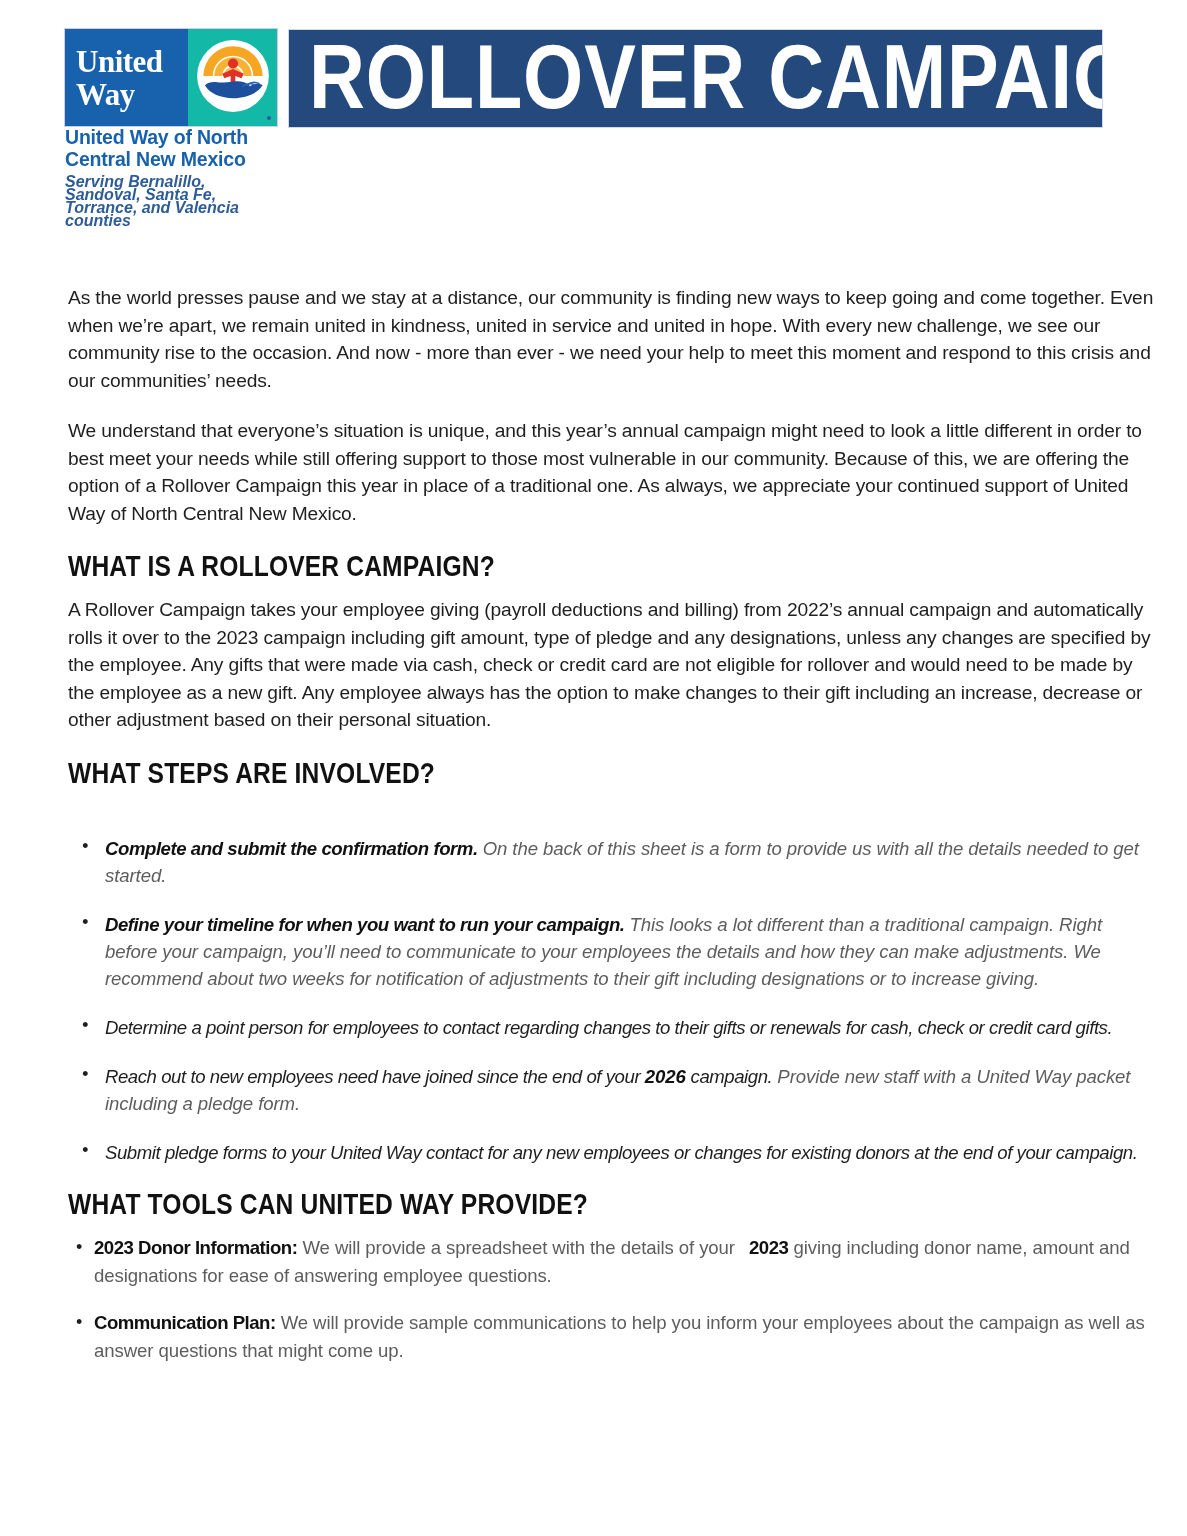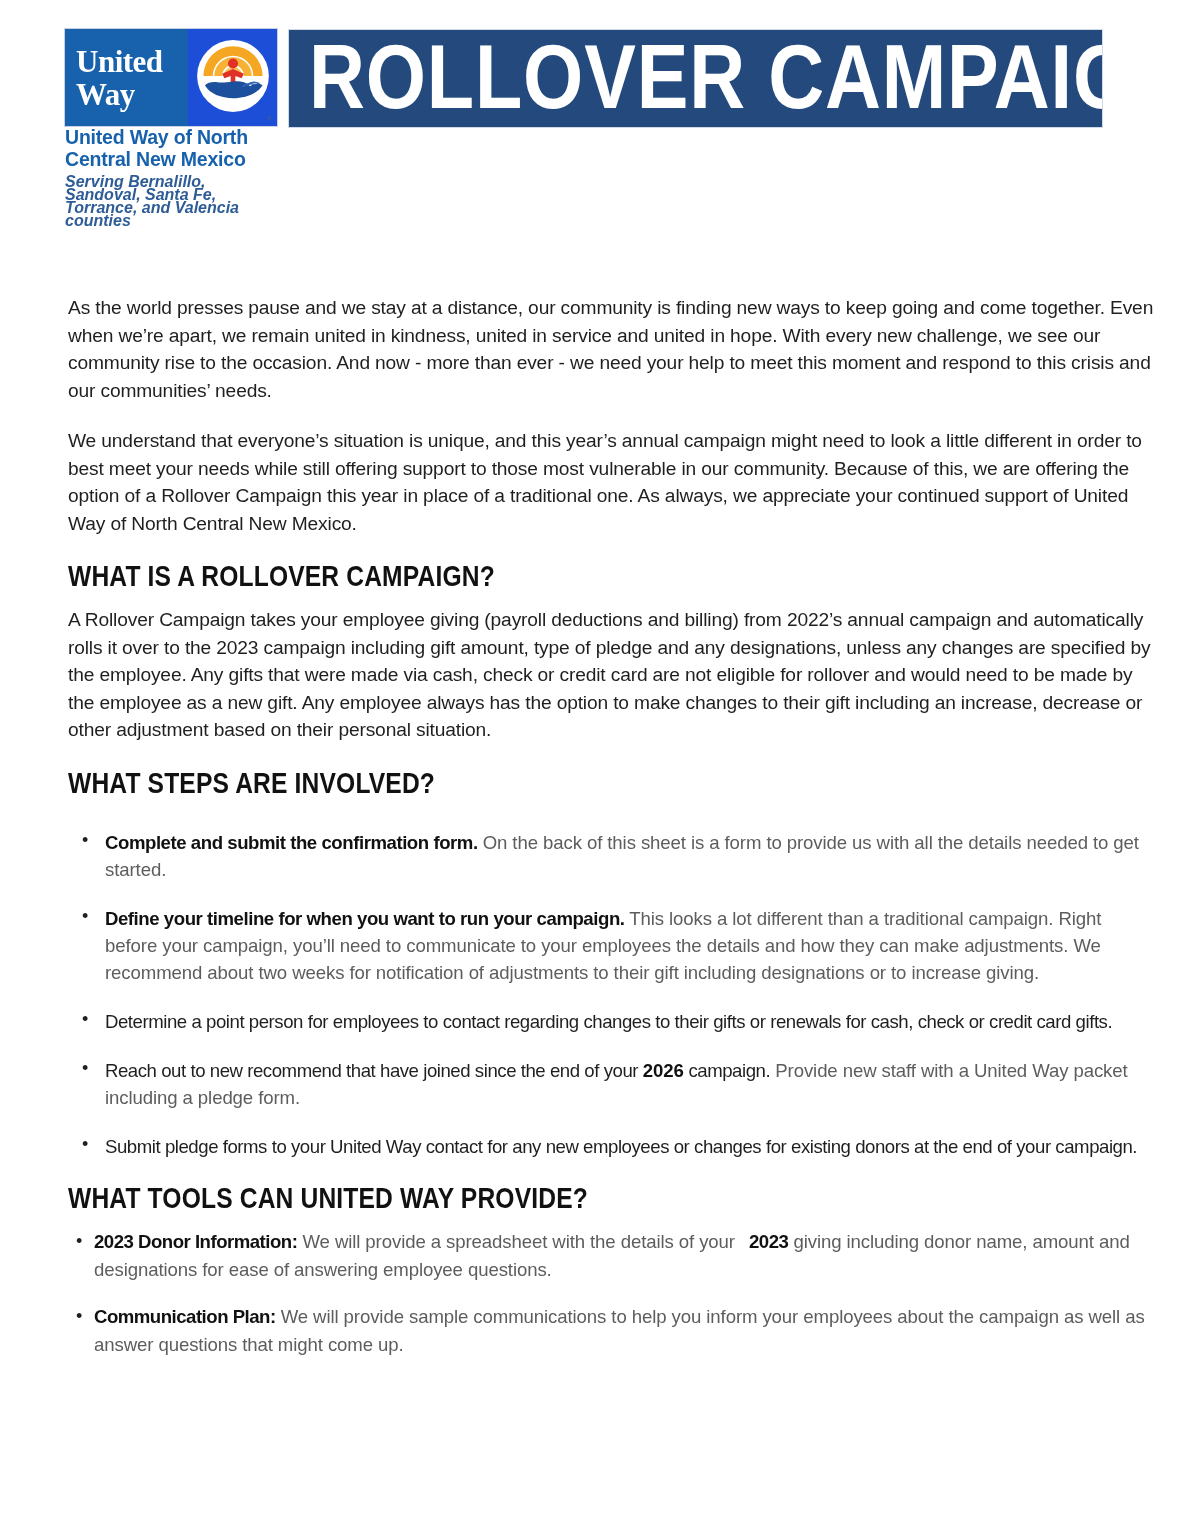--- a/index.html
+++ b/index.html
@@ -29,21 +29,21 @@
     position: absolute;
     left: 65px;
     top: 29px;
     width: 215px;
   }
 
   .logo-mark {
     width: 212px;
     height: 97px;
     display: flex;
-    background: #1d4ed8;
+    background: #14b8a6;
     box-shadow: 0 0 0 1px #c9d0e6;
   }
   .logo-mark-left {
     width: 123px;
     height: 97px;
     background: #1761ad;
     display: flex;
     flex-direction: column;
     justify-content: center;
     padding-left: 11px;
@@ -116,21 +116,21 @@
     font-size: 90px;
     line-height: 90px;
     letter-spacing: 1px;
     white-space: nowrap;
   }
 
   
   .content {
     position: absolute;
     left: 68px;
-    top: 294px;
+    top: 284px;
     width: 1090px;
   }
 
   p.para {
     margin: 0 0 23px 0;
     font-size: 19.2px;
     line-height: 27.5px;
     color: #1f1f1f;
     letter-spacing: -0.15px;
   }
@@ -179,21 +179,21 @@
     color: #1f1f1f;
   }
   ul.steps .tight {
     letter-spacing: -0.45px;
   }
   ul.steps b.inline-bold {
     font-weight: bold;
     color: #111111;
   }
 
-  .steps-wrap { margin-top: 30px; }
+  .steps-wrap { margin-top: 46px; font-style: italic; }
 
   .tools-head { margin-top: 78px; }
 
   ul.tools {
     list-style: none;
     margin: 14px 0 0 0;
     padding: 0;
   }
   ul.tools > li {
     position: relative;
@@ -286,21 +286,21 @@
 
       <li>
         <span class="lead">Define your timeline for when you want to run your campaign.</span><span> This looks a lot different than a traditional campaign. Right before your campaign, you’ll need to communicate to your employees the details and how they can make adjustments. We recommend about two weeks for notification of adjustments to their gift including designations or to increase giving.</span>
       </li>
 
       <li class="dark tight">
         <span>Determine a point person for employees to contact regarding changes to their gifts or renewals for cash, check or credit card gifts.</span>
       </li>
 
       <li>
-        <span class="dark tight">Reach out to new recommend that have joined since the end of your </span><b class="inline-bold">2026</b><span class="dark tight"> campaign.</span><span>  Provide new staff with a United Way packet including a pledge form.</span>
+        <span class="dark tight">Reach out to new employees need have joined since the end of your </span><b class="inline-bold">2026</b><span class="dark tight"> campaign.</span><span>  Provide new staff with a United Way packet including a pledge form.</span>
       </li>
 
       <li class="dark tight">
         <span>Submit pledge forms to your United Way contact for any new employees or changes for existing donors at the end of your campaign.</span>
       </li>
 
     </ul>
   </div>
 
   <h2 class="section-head tools-head">WHAT TOOLS CAN UNITED WAY PROVIDE?</h2>

